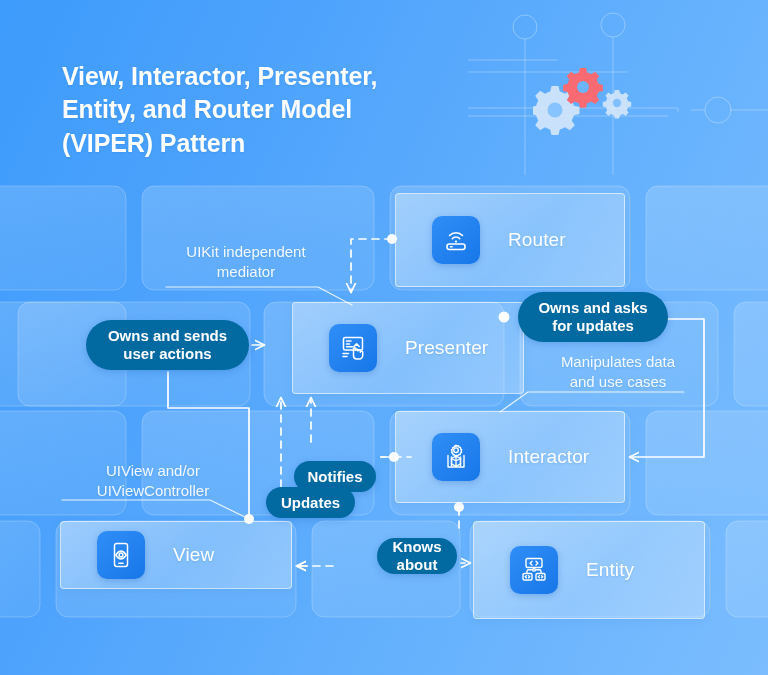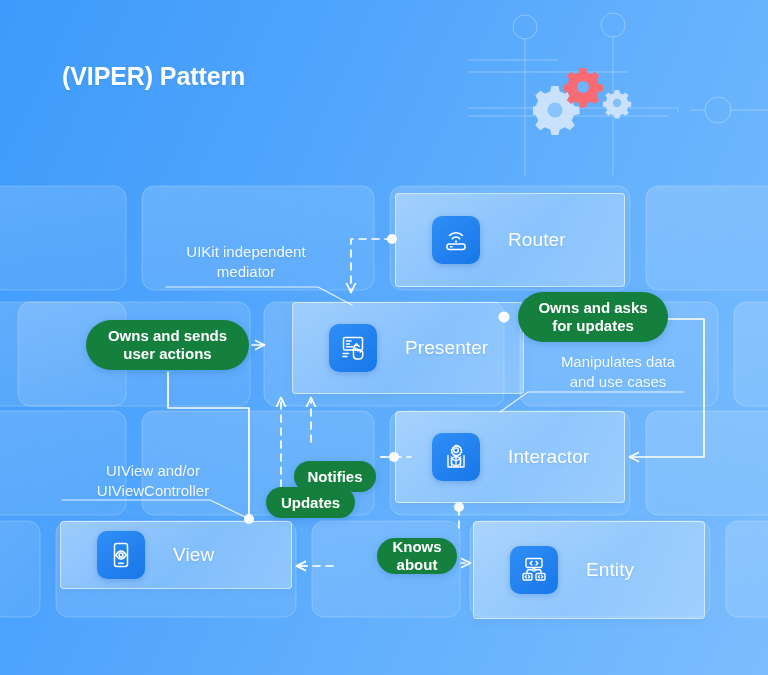--- a/index.html
+++ b/index.html
@@ -58,21 +58,21 @@
   #node-presenter { left:268px; top:302px; width:232px; height:92px;margin-left:24px; }
   #node-interactor{ left:395px; top:411px; width:230px; height:92px; }
   #node-view      { left:60px;  top:521px; width:232px; height:68px; }
   #node-entity    { left:473px; top:521px; width:232px; height:98px; }
 
   
   .pill {
     position:absolute; z-index:5;
     display:flex; align-items:center; justify-content:center;
     text-align:center;
-    background:#15803d;
+    background:#0369a1;
     color:#ffffff;
     border-radius:999px;
     font-size:15px; font-weight:bold; line-height:1.18;
     padding:7px 16px;
     box-shadow:0 2px 7px rgba(25,90,180,.25);
   }
   #pill-owns-sends  { left:86px;  top:320px; width:163px; height:50px; }
   #pill-owns-asks   { left:518px; top:292px; width:150px; height:50px; }
   #pill-notifies    { left:294px; top:442px; width:82px;  height:31px;margin-top:19px; }
   #pill-updates     { left:266px; top:487px; width:89px;  height:31px; }
@@ -150,20 +150,22 @@
     <circle cx="0" cy="0" r="6" fill="#6cb5fd"></circle>
   </g>
 
   <g transform="translate(84,48)" fill="#dceaf9" fill-opacity=".85">
     <path d="M-2.2,-13 h4.4 l0.8,3.2 a10.5,10.5 0 0 1 2.9,1.2 l2.7,-1.8 l3,3 l-1.8,2.7 a10.5,10.5 0 0 1 1.2,2.9 l3.2,0.8 v4.4 l-3.2,0.8 a10.5,10.5 0 0 1 -1.2,2.9 l1.8,2.7 l-3,3 l-2.7,-1.8 a10.5,10.5 0 0 1 -2.9,1.2 l-0.8,3.2 h-4.4 l-0.8,-3.2 a10.5,10.5 0 0 1 -2.9,-1.2 l-2.7,1.8 l-3,-3 l1.8,-2.7 a10.5,10.5 0 0 1 -1.2,-2.9 l-3.2,-0.8 v-4.4 l3.2,-0.8 a10.5,10.5 0 0 1 1.2,-2.9 l-1.8,-2.7 l3,-3 l2.7,1.8 a10.5,10.5 0 0 1 2.9,-1.2 z"></path>
     <circle cx="0" cy="0" r="4.2" fill="#74b9fd"></circle>
   </g>
 </svg>
 
 <div class="title">
+  <div>View, Interactor, Presenter,</div>
+  <div>Entity, and Router Model</div>
   <div>(VIPER) Pattern</div>
 </div>
 
 <svg id="wires" viewBox="0 0 768 675">
   <defs>
     <marker id="ar" viewBox="0 0 10 10" refX="8.5" refY="5" markerWidth="6.5" markerHeight="6.5" orient="auto">
       <path d="M0,0.7 L9,5 L0,9.3" fill="none" stroke="#ffffff" stroke-width="1.5" stroke-linecap="round" stroke-linejoin="round"></path>
     </marker>
   </defs>
   <g fill="none" stroke="#ffffff" stroke-width="1.7" stroke-linecap="round" stroke-linejoin="round">

